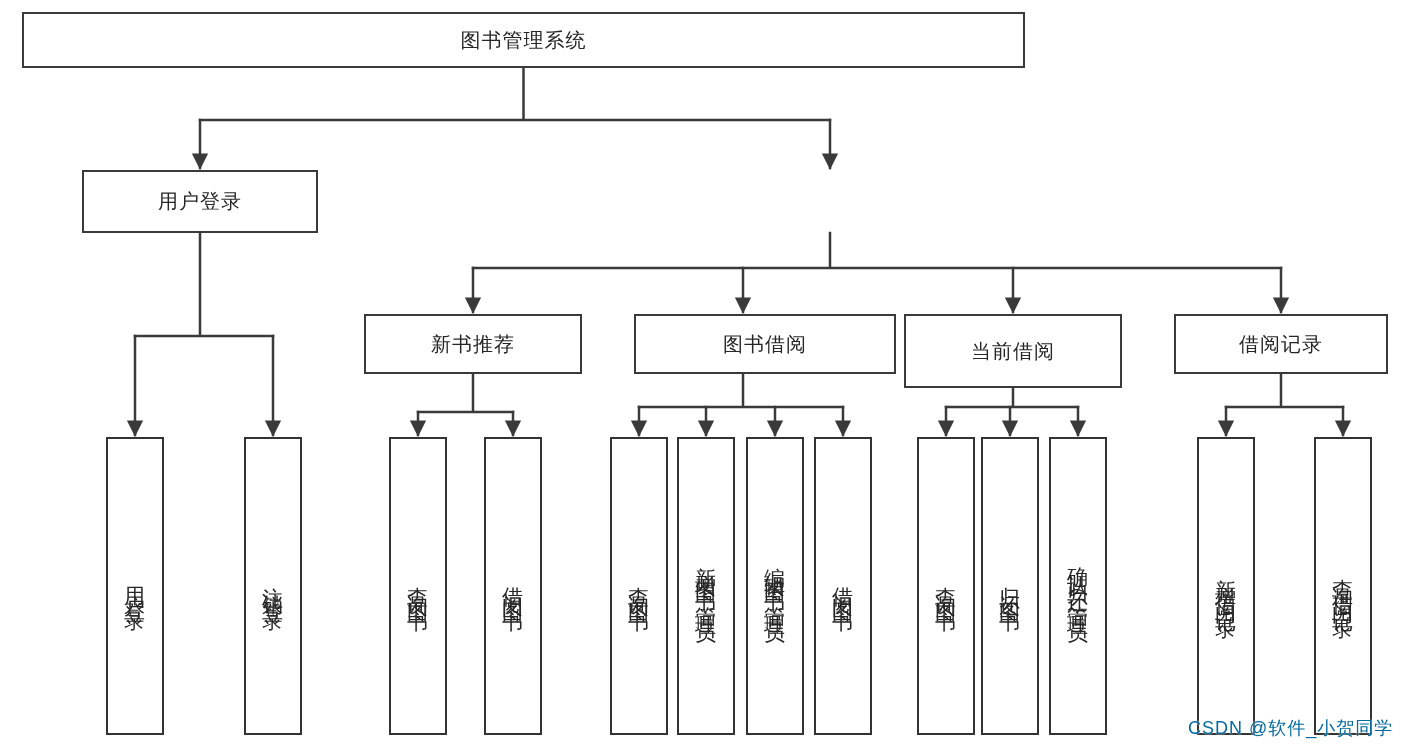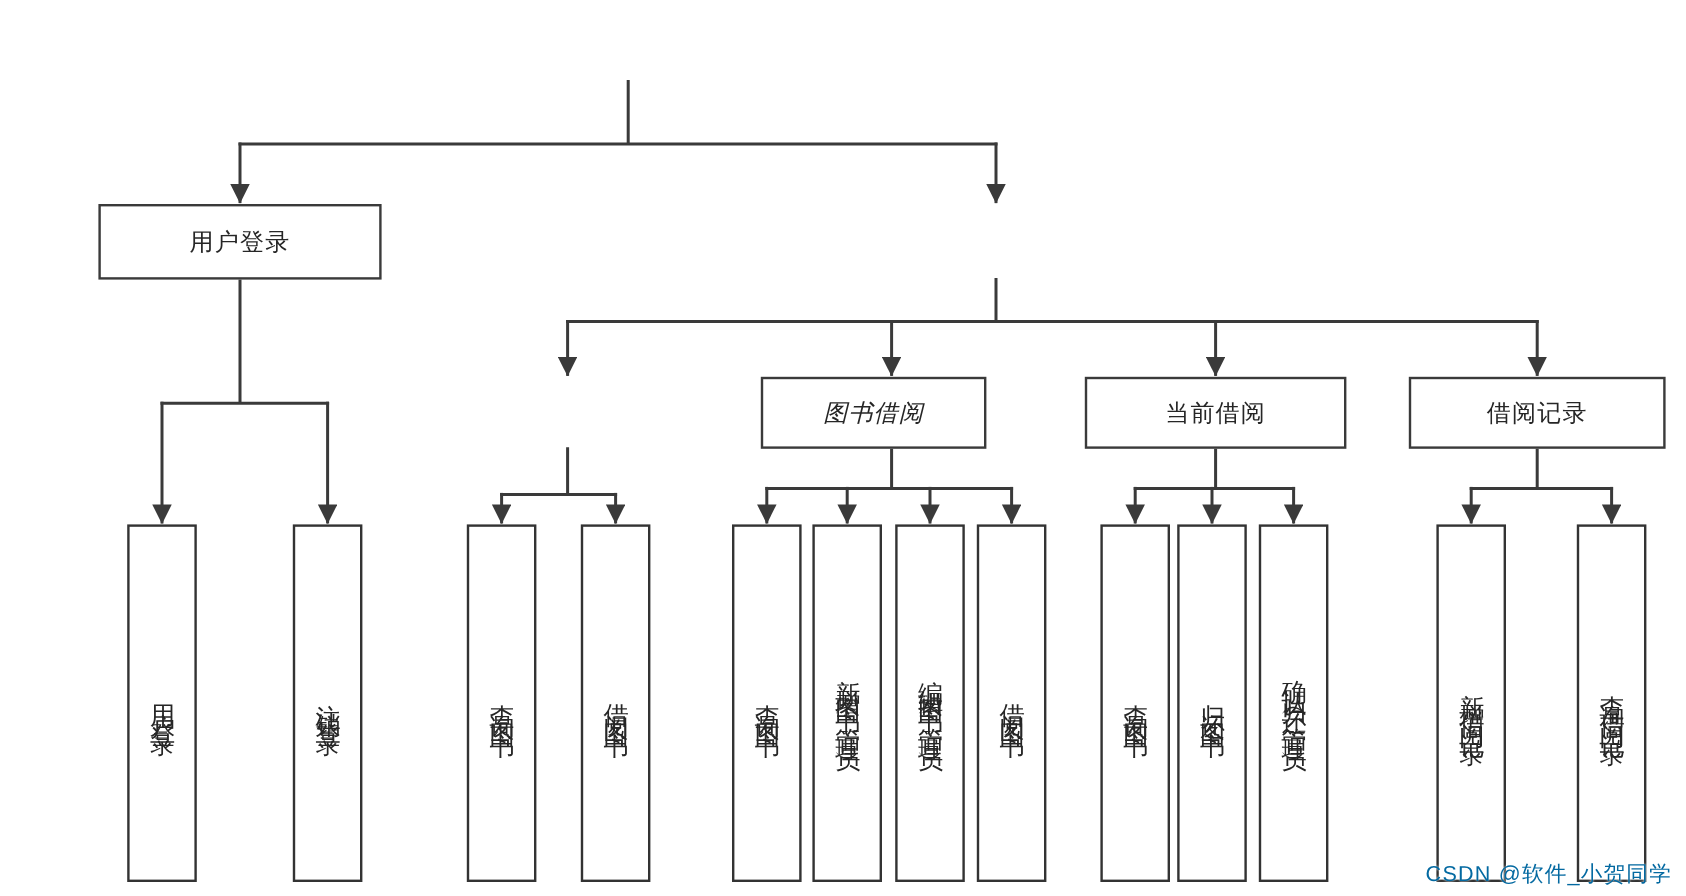--- a/index.html
+++ b/index.html
@@ -89,25 +89,27 @@
       <path d="M775 407 V435" marker-end="url(#arw)"></path>
       <path d="M843 407 V435" marker-end="url(#arw)"></path>
       <path d="M946 407 V435" marker-end="url(#arw)"></path>
       <path d="M1010 407 V435" marker-end="url(#arw)"></path>
       <path d="M1078 407 V435" marker-end="url(#arw)"></path>
       <path d="M1226 407 V435" marker-end="url(#arw)"></path>
       <path d="M1343 407 V435" marker-end="url(#arw)"></path>
     </g>
   </svg>
 
+  <div class="box hbox" style="left:22px; top:12px; width:1003px; height:56px;">图书管理系统</div>
 
   <div class="box hbox" style="left:82px; top:170px; width:236px; height:63px;">用户登录</div>
 
-  <div class="box hbox" style="left:634px; top:314px; width:188px; height:60px;font-style:italic;">图书借阅</div>
-  <div class="box hbox" style="left:904px; top:314px; width:218px; height:60px;">当前借阅</div>
+  <div class="box hbox" style="left:364px; top:314px; width:218px; height:60px;">新书推荐</div>
+  <div class="box hbox" style="left:634px; top:314px; width:262px; height:60px;">图书借阅</div>
+  <div class="box hbox" style="left:904px; top:314px; width:218px; height:74px;">当前借阅</div>
   <div class="box hbox" style="left:1174px; top:314px; width:214px; height:60px;">借阅记录</div>
 
   <div class="box vbox" style="left:106px; top:437px; width:58px; height:298px;">用户登录</div>
   <div class="box vbox" style="left:244px; top:437px; width:58px; height:298px;">注销登录</div>
 
   <div class="box vbox" style="left:389px; top:437px; width:58px; height:298px;">查询图书</div>
   <div class="box vbox" style="left:484px; top:437px; width:58px; height:298px;">借阅图书</div>
 
   <div class="box vbox" style="left:610px; top:437px; width:58px; height:298px;">查询图书</div>
   <div class="box vbox" style="left:677px; top:437px; width:58px; height:298px;">新增图书（管理员）</div>

